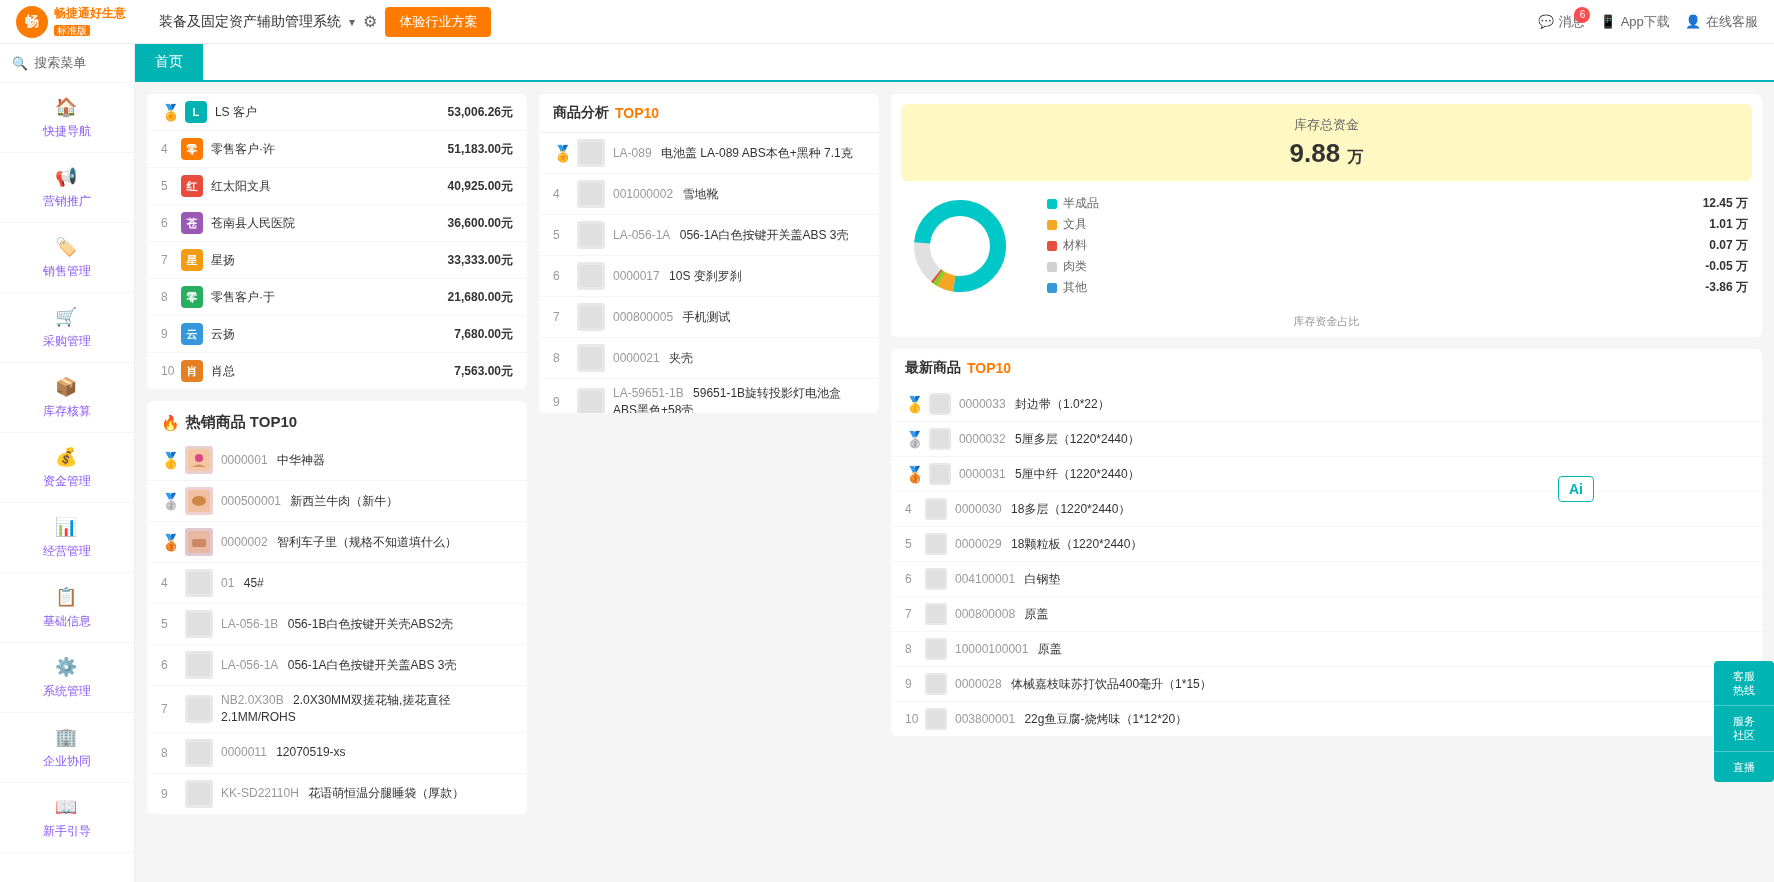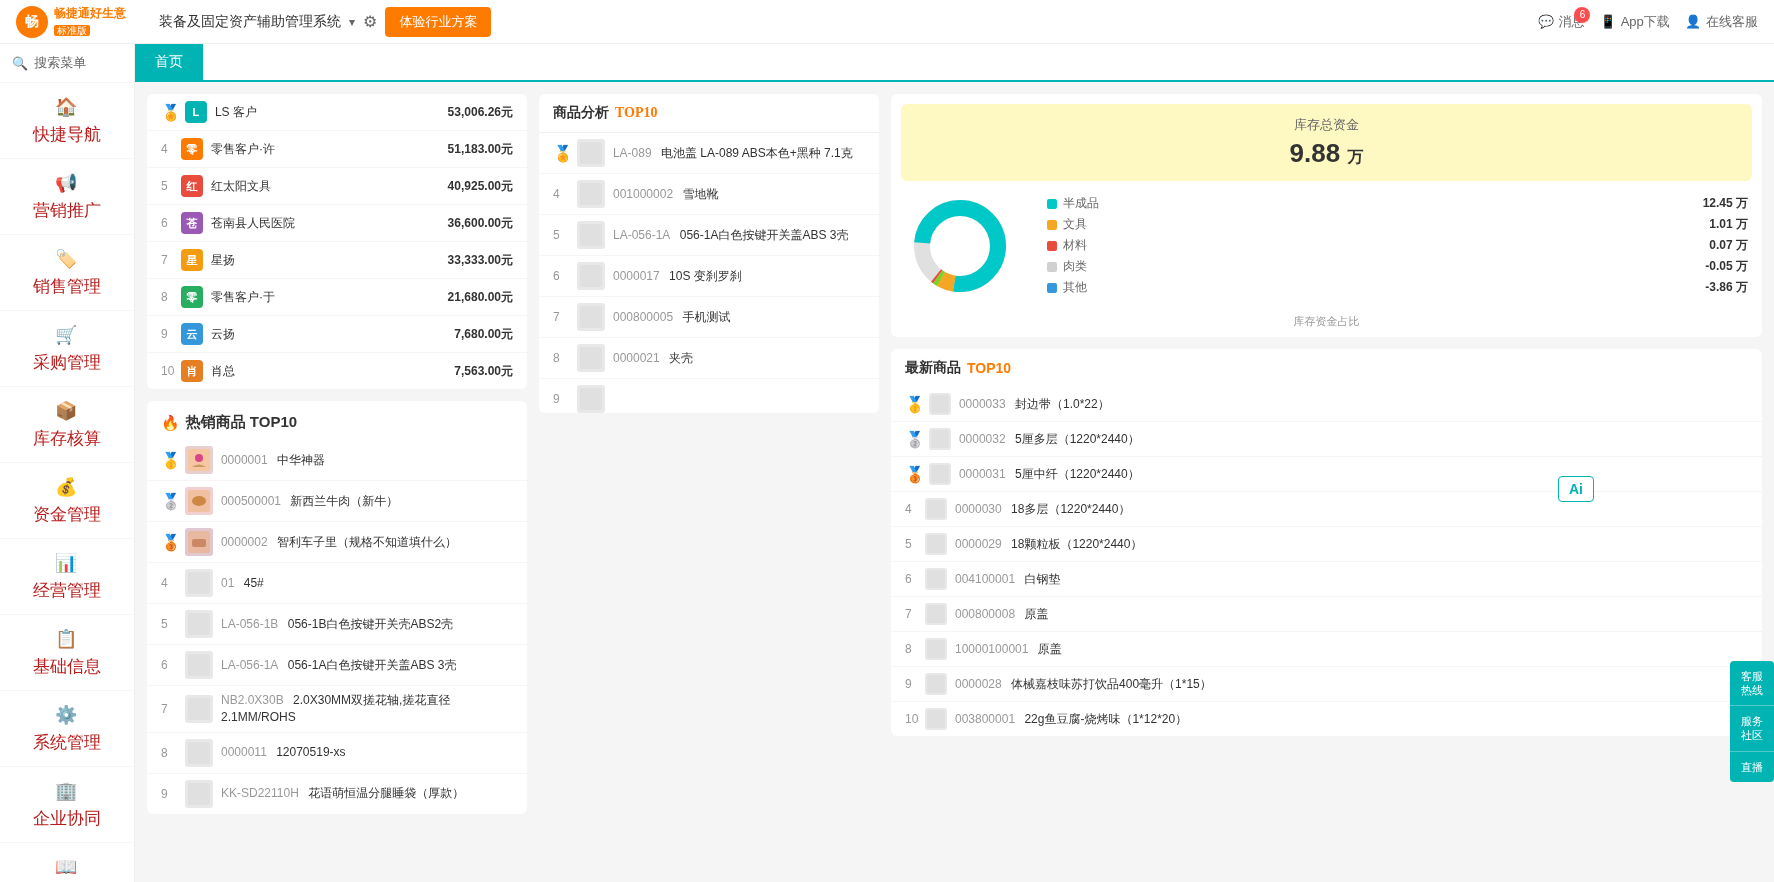--- a/index.html
+++ b/index.html
@@ -16,40 +16,40 @@
     .settings-btn { background: none; border: none; cursor: pointer; color: #666; font-size: 16px; }
     .trial-btn { background: #ff7b00; color: white; border: none; border-radius: 4px; padding: 6px 14px; cursor: pointer; font-size: 13px; }
     .header-right { display: flex; align-items: center; gap: 16px; margin-left: auto; }
     .header-right-item { display: flex; align-items: center; gap: 4px; cursor: pointer; color: #666; font-size: 13px; position: relative; }
     .badge { background: #ff4d4f; color: white; border-radius: 50%; width: 16px; height: 16px; font-size: 10px; display: flex; align-items: center; justify-content: center; position: absolute; top: -6px; right: -6px; }
 
     
     .sidebar { position: fixed; left: 0; top: 44px; bottom: 0; width: 135px; background: #fff; border-right: 1px solid #eee; overflow-y: auto; z-index: 50; }
     .sidebar-item { display: flex; flex-direction: column; align-items: center; padding: 12px 0; cursor: pointer; border-bottom: 1px solid #f5f5f5; transition: background 0.2s; }
     .sidebar-item .icon { width: 24px; height: 24px; display: flex; align-items: center; justify-content: center; margin-bottom: 4px; color: #666; font-size: 18px; }
-    .sidebar-item .label { font-size: 17px; color: #b91c1c; }
+    .sidebar-item .label { font-size: 12px; color: #8b5cf6; }
     .sidebar-search { display: flex; align-items: center; padding: 10px 12px; gap: 6px; border-bottom: 1px solid #f5f5f5; cursor: pointer; }
     .sidebar-search .label { font-size: 13px; color: #666; }
 
     
     .nav-tabs { position: fixed; top: 44px; left: 135px; right: 0; height: 38px; background: #fff; border-bottom: 2px solid #00b4b4; display: flex; align-items: stretch; z-index: 50; }
     .nav-tab { padding: 0 20px; display: flex; align-items: center; cursor: pointer; font-size: 14px; color: #666; border-bottom: 2px solid transparent; margin-bottom: -2px; }
     .nav-tab.active { background: #00b4b4; color: white; border-bottom: 2px solid #00b4b4; }
 
     
     .main { margin-left: 135px; margin-top: 82px; padding: 12px; display: flex; gap: 12px; min-height: calc(882px - 82px); }
 
     
     .col-left { width: 380px; flex-shrink: 0; }
     .col-mid { width: 340px; flex-shrink: 0; }
     .col-right { flex: 1; min-width: 280px; }
 
     
     .card { background: #fff; border-radius: 6px; margin-bottom: 12px; overflow: hidden; }
-    .card-header { padding: 10px 14px; font-size: 14px; font-weight: bold; border-bottom: 1px solid #f0f0f0; display: flex; align-items: center; gap: 6px; font-family: Liberation Serif, serif; }
+    .card-header { padding: 10px 14px; font-size: 14px; font-weight: bold; border-bottom: 1px solid #f0f0f0; display: flex; align-items: center; gap: 6px; }
     .card-body { padding: 0; }
     .rank-item { display: flex; align-items: center; padding: 7px 14px; border-bottom: 1px solid #f5f5f5; }
     .rank-item:last-child { border-bottom: none; }
     .rank-num { width: 20px; color: #999; font-size: 12px; flex-shrink: 0; }
     .rank-avatar { width: 22px; height: 22px; border-radius: 4px; display: flex; align-items: center; justify-content: center; color: white; font-size: 11px; font-weight: bold; margin-right: 8px; flex-shrink: 0; }
     .rank-name { flex: 1; font-size: 12px; }
     .rank-value { font-size: 12px; color: #333; font-weight: bold; }
 
     
     .product-rank-item { display: flex; align-items: center; padding: 6px 14px; border-bottom: 1px solid #f5f5f5; }
@@ -82,21 +82,21 @@
     .scrollable { overflow-y: auto; max-height: 280px; }
     .scrollable::-webkit-scrollbar { width: 4px; }
     .scrollable::-webkit-scrollbar-track { background: #f5f5f5; }
     .scrollable::-webkit-scrollbar-thumb { background: #ccc; border-radius: 2px; }
 
     
     .hot-products-section { background: #fff; border-radius: 6px; padding: 0; }
 
     
     .float-sidebar { position: fixed; right: 0; bottom: 100px; display: flex; flex-direction: column; z-index: 200; }
-    .float-btn { background: #00b4b4; color: white; font-size: 11px; padding: 8px 6px; writing-mode: horizontal-tb; text-align: center; cursor: pointer; border-bottom: 1px solid rgba(255,255,255,0.3); width: 44px; line-height: 1.3; }
+    .float-btn { background: #00b4b4; color: white; font-size: 11px; padding: 8px 6px; writing-mode: horizontal-tb; text-align: center; cursor: pointer; border-bottom: 1px solid rgba(255,255,255,0.3); width: 60px; line-height: 1.3; }
     .float-btn:first-child { border-radius: 4px 4px 0 0; }
     .float-btn:last-child { border-radius: 0 0 4px 4px; border-bottom: none; }
 
     
     .arrow-down::after { content: '▾'; font-size: 12px; }
 
     .section-title { font-size: 15px; font-weight: bold; padding: 12px 14px 8px; display: flex; align-items: center; gap: 6px; }
   </style>
 </head>
 <body>
@@ -449,20 +449,24 @@
             <span style="color:#999;margin-right:6px;">0000021</span>
             <span>夹壳</span>
           </div>
         </div>
         <div class="product-rank-item">
           <span class="rank-num" style="width:20px;color:#999;font-size:12px;flex-shrink:0;margin-right:4px;">9</span>
           <div class="product-thumb">
             <svg width="22" height="22" viewBox="0 0 22 22">
                 <rect width="22" height="22" fill="#e0e0e0" rx="2"></rect>
               </svg>
+          </div>
+          <div class="product-info">
+            <span style="color:#999;margin-right:6px;">LA-59651-1B</span>
+            <span>59651-1B旋转投影灯电池盒ABS黑色+58壳</span>
           </div>
         </div>
       </div>
     </div>
   </div>
 
   <div class="col-right">
 
     <div class="card">
       <div style="background:#fef9c3;margin:10px 10px 0;border-radius:6px;padding:12px;text-align:center;">

